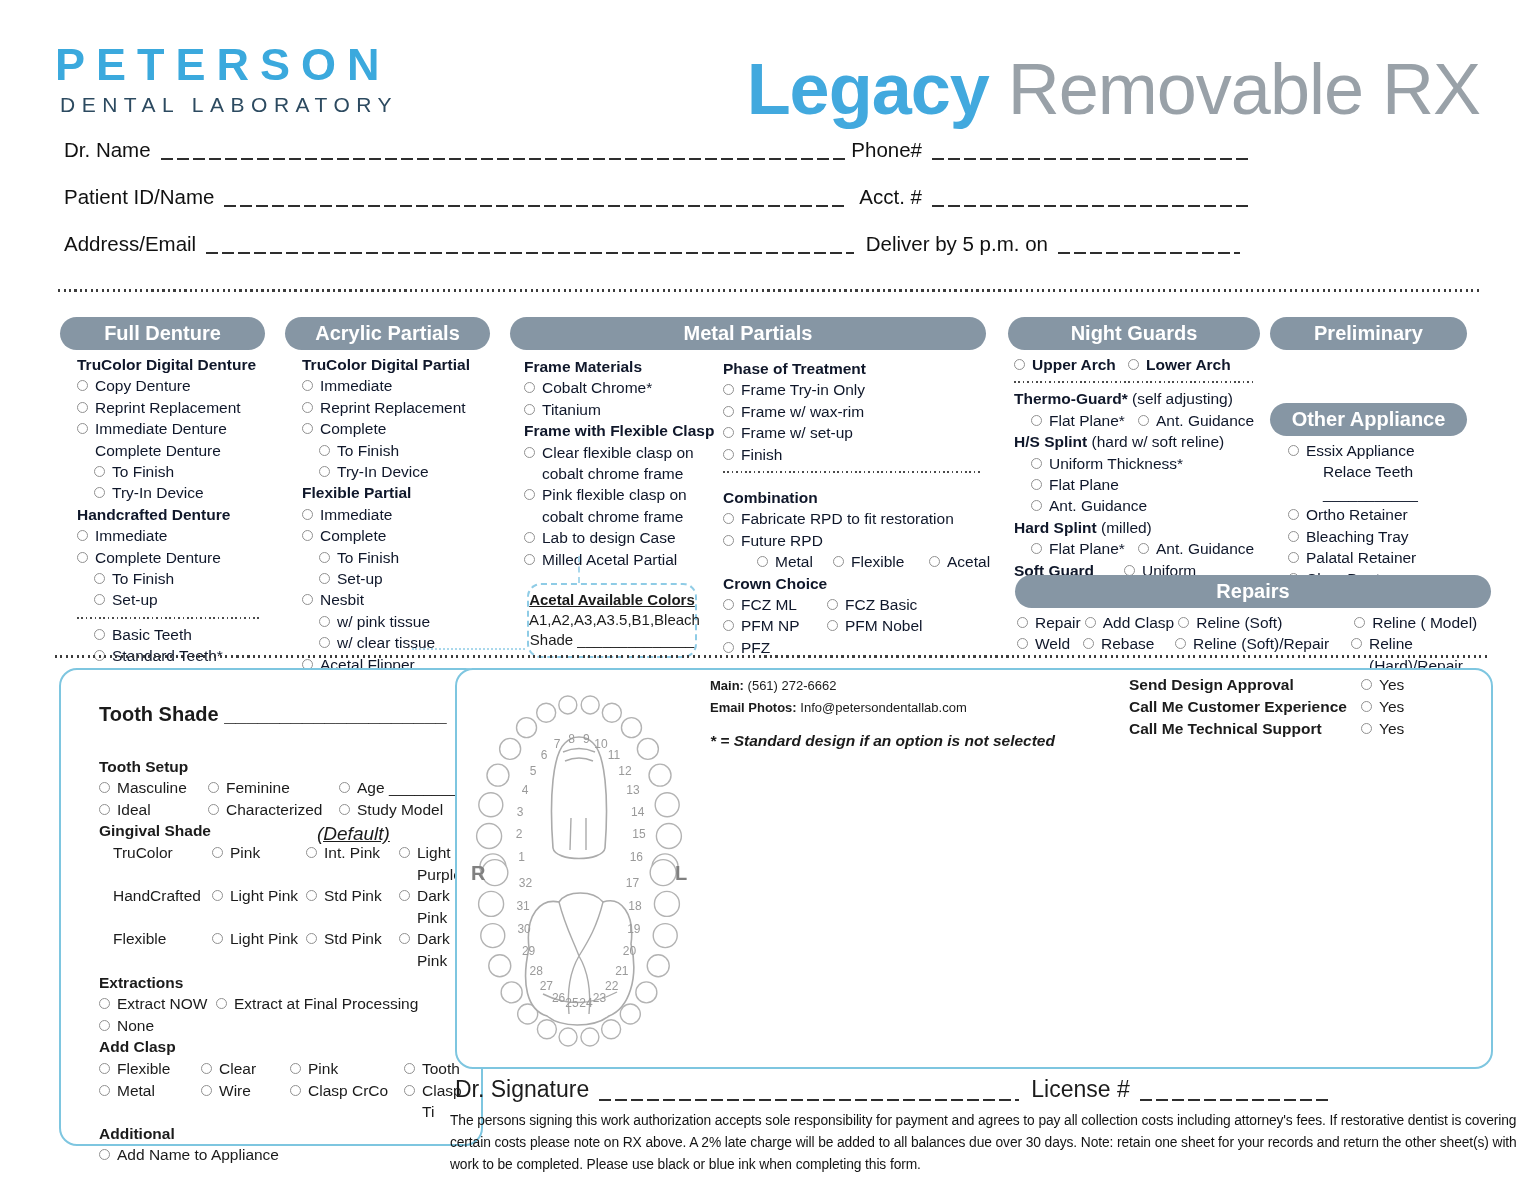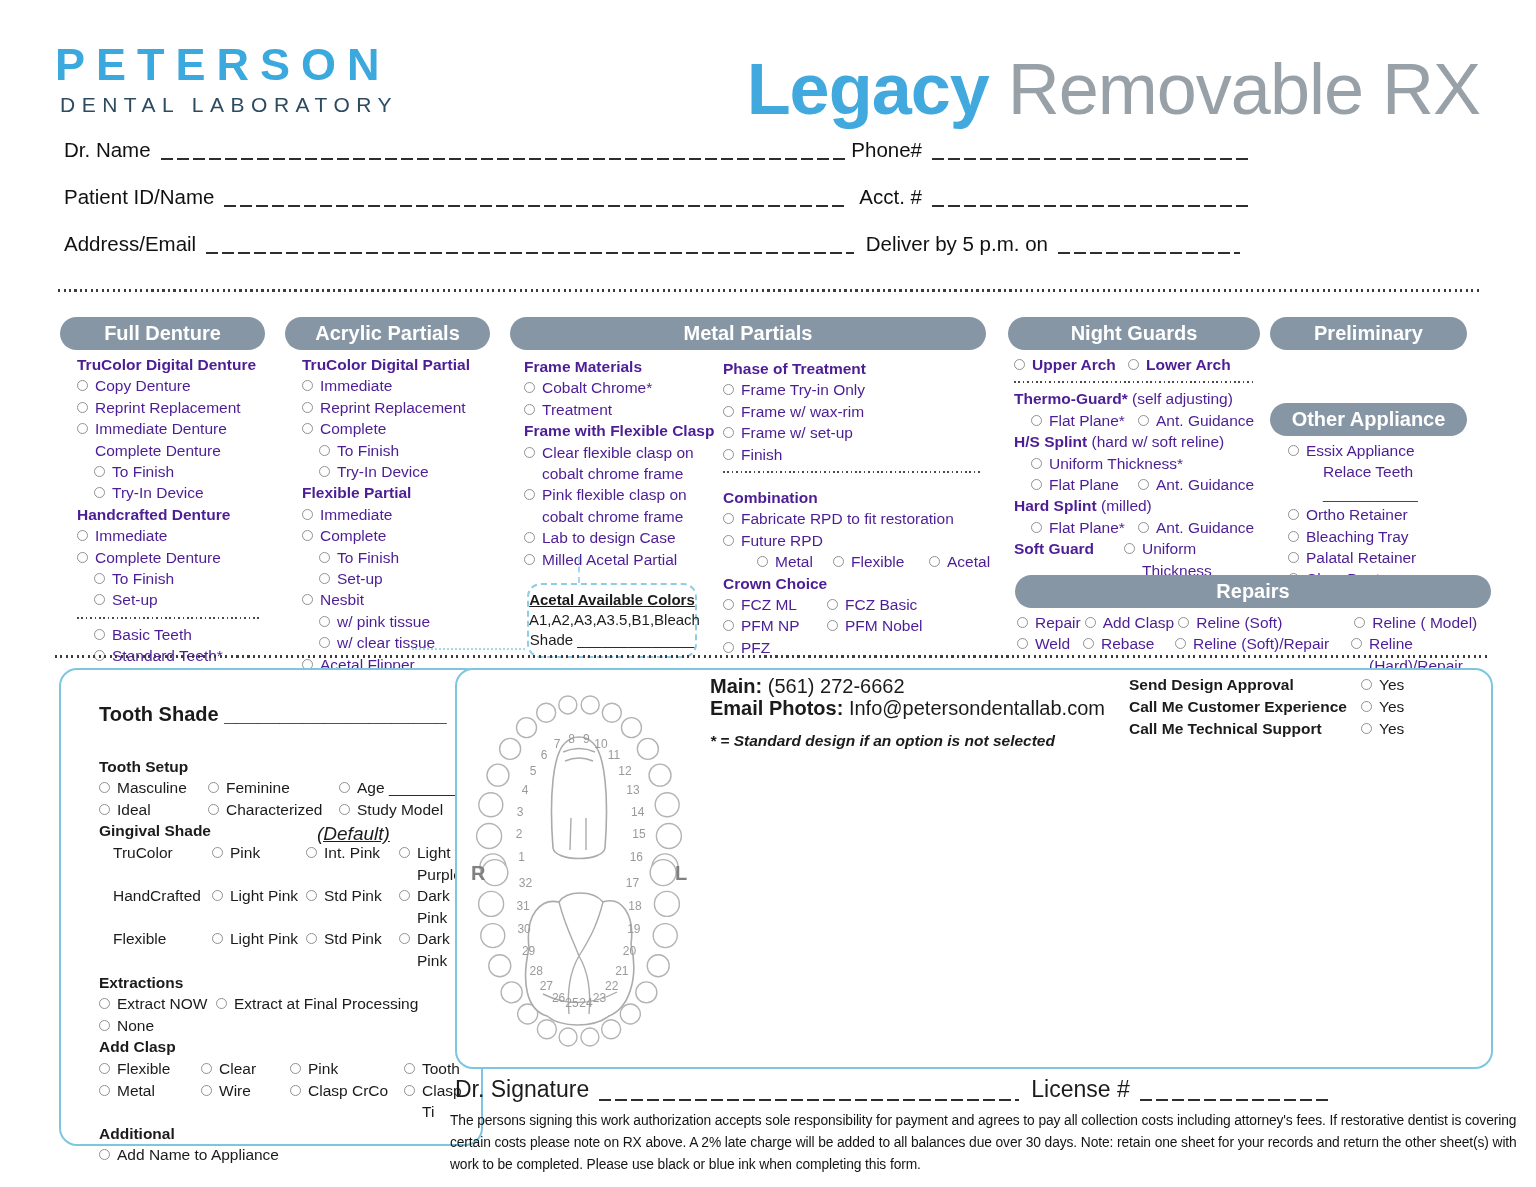--- a/index.html
+++ b/index.html
@@ -19,21 +19,21 @@
   .frow .lbl{white-space:nowrap;}
   .wline{height:20px;background:repeating-linear-gradient(90deg,#2e2e2e 0 12px,transparent 12px 16px) left bottom/100% 2px no-repeat;margin:0 0 2px 10px;}
   .grow{flex:1;}
 
   .pagedots{position:absolute;height:3px;background:repeating-linear-gradient(90deg,#3d3d3d 0 2px,transparent 2px 5.5px);}
 
   
   .sec{position:absolute;}
   .pill{background:#8696A4;color:#fff;font-weight:bold;font-size:20px;text-align:center;
         border-radius:17px;height:33px;line-height:33px;}
-  .sec-items{margin-top:4px;font-size:15.5px;line-height:21.4px;color:#4c1d95;}
+  .sec-items{margin-top:4px;font-size:15.5px;line-height:21.4px;color:#0f172a;}
   .sub-h{font-weight:bold;}
   .sub-h .note{font-weight:normal;}
   .hlabel{font-weight:bold;}
   .opt-row{display:flex;}
   .opts-row{display:flex;}
   .opt{display:flex;align-items:flex-start;margin-right:4px;}
   .radio{flex:none;width:9px;height:9px;border:1.4px solid #919191;border-radius:50%;margin:5px 7px 0 0;background:#fff;}
   .plain-row{margin-left:18px;}
   .dots{height:2px;margin:6px 4px 5px 0;background:repeating-linear-gradient(90deg,#4a4a4a 0 1.6px,transparent 1.6px 4.4px);}
   .gap{height:9px;}
@@ -53,21 +53,21 @@
   .bluebox{position:absolute;border:2.5px solid #7EC6E0;border-radius:18px;background:#fff;}
 
   
   .ts-inner{padding:34px 8px 0 10px;font-size:15.5px;line-height:21.6px;}
   .ts-title{font-size:20px;font-weight:bold;margin-bottom:30px;}
   .ts-h{font-weight:bold;position:relative;}
   .ts-h .dflt{position:absolute;left:218px;top:3px;font-weight:400;font-style:italic;font-size:19px;text-decoration:underline;}
   .plainlbl{margin-left:14px;}
 
   
-  .contact{position:absolute;left:253px;top:5px;font-size:20px;line-height:22px;}
+  .contact{position:absolute;left:253px;top:5px;font-size:13px;line-height:22px;}
   .contact b{font-weight:bold;}
   .std-note{position:absolute;left:253px;top:62px;font-size:15.5px;font-weight:bold;font-style:italic;}
   .approvals{position:absolute;left:672px;top:4px;font-size:15.5px;line-height:22px;}
   .app-row{display:flex;}
   .app-label{font-weight:bold;min-width:232px;display:inline-block;}
   #tooth-svg{position:absolute;left:2px;top:8px;}
 
   
   .sig{position:absolute;left:455px;top:1076px;width:1040px;display:flex;align-items:flex-end;font-size:23px;}
   .sig .lbl{white-space:nowrap;}
@@ -276,21 +276,21 @@
         <div class="sub-h"><span>Frame Materials</span></div>
         <div class="opt-row">
           <span class="opt">
             <span class="radio"></span>
             <span class="olabel">Cobalt Chrome*</span>
           </span>
         </div>
         <div class="opt-row">
           <span class="opt">
             <span class="radio"></span>
-            <span class="olabel">Treatment</span>
+            <span class="olabel">Titanium</span>
           </span>
         </div>
         <div class="sub-h"><span>Frame with Flexible Clasp</span></div>
         <div class="opt-row">
           <span class="opt">
             <span class="radio"></span>
             <span class="olabel">Clear flexible clasp on cobalt chrome frame</span>
           </span>
         </div>
         <div class="opt-row">
@@ -429,21 +429,21 @@
             <span class="olabel">Ant. Guidance</span>
           </span>
         </div>
         <div class="sub-h"><span>H/S Splint</span><span class="note"> (hard w/ soft reline)</span></div>
         <div class="opt-row" style="margin-left: 17px;">
           <span class="opt">
             <span class="radio"></span>
             <span class="olabel">Uniform Thickness*</span>
           </span>
         </div>
-        <div class="opts-row" style="margin-left: 17px;">
+        <div class="opts-row" style="margin-left: 17px; flex-direction: column;">
           <span class="opt" style="min-width: 103px;">
             <span class="radio"></span>
             <span class="olabel">Flat Plane</span>
           </span>
           <span class="opt">
             <span class="radio"></span>
             <span class="olabel">Ant. Guidance</span>
           </span>
         </div>
         <div class="sub-h"><span>Hard Splint</span><span class="note"> (milled)</span></div>

